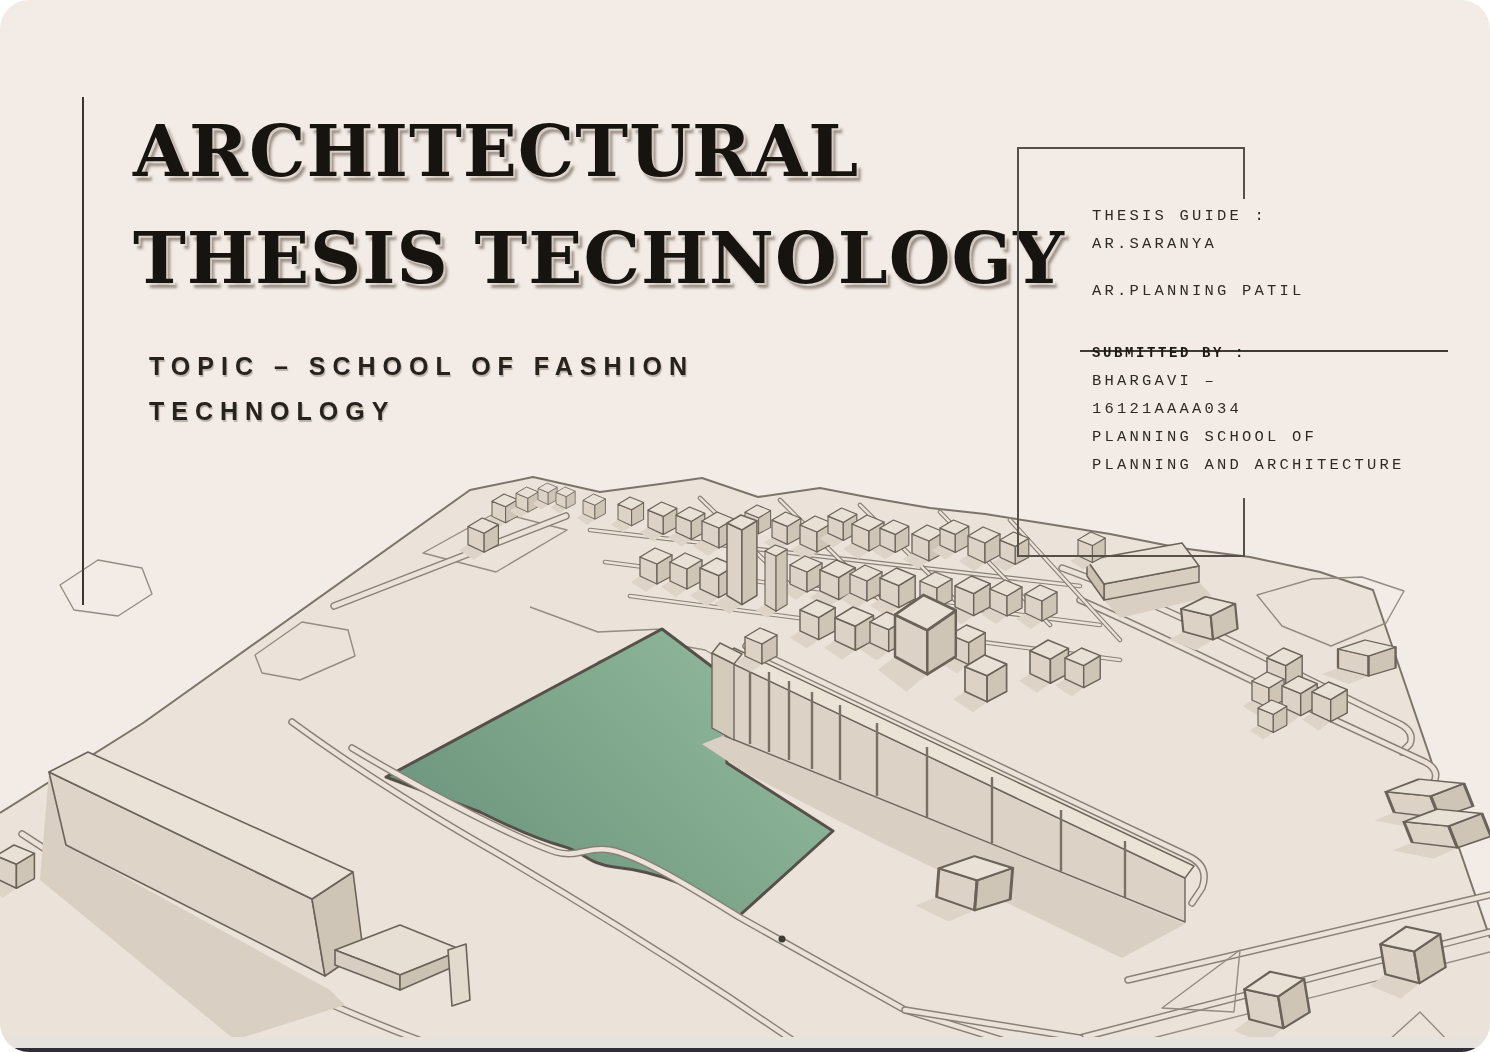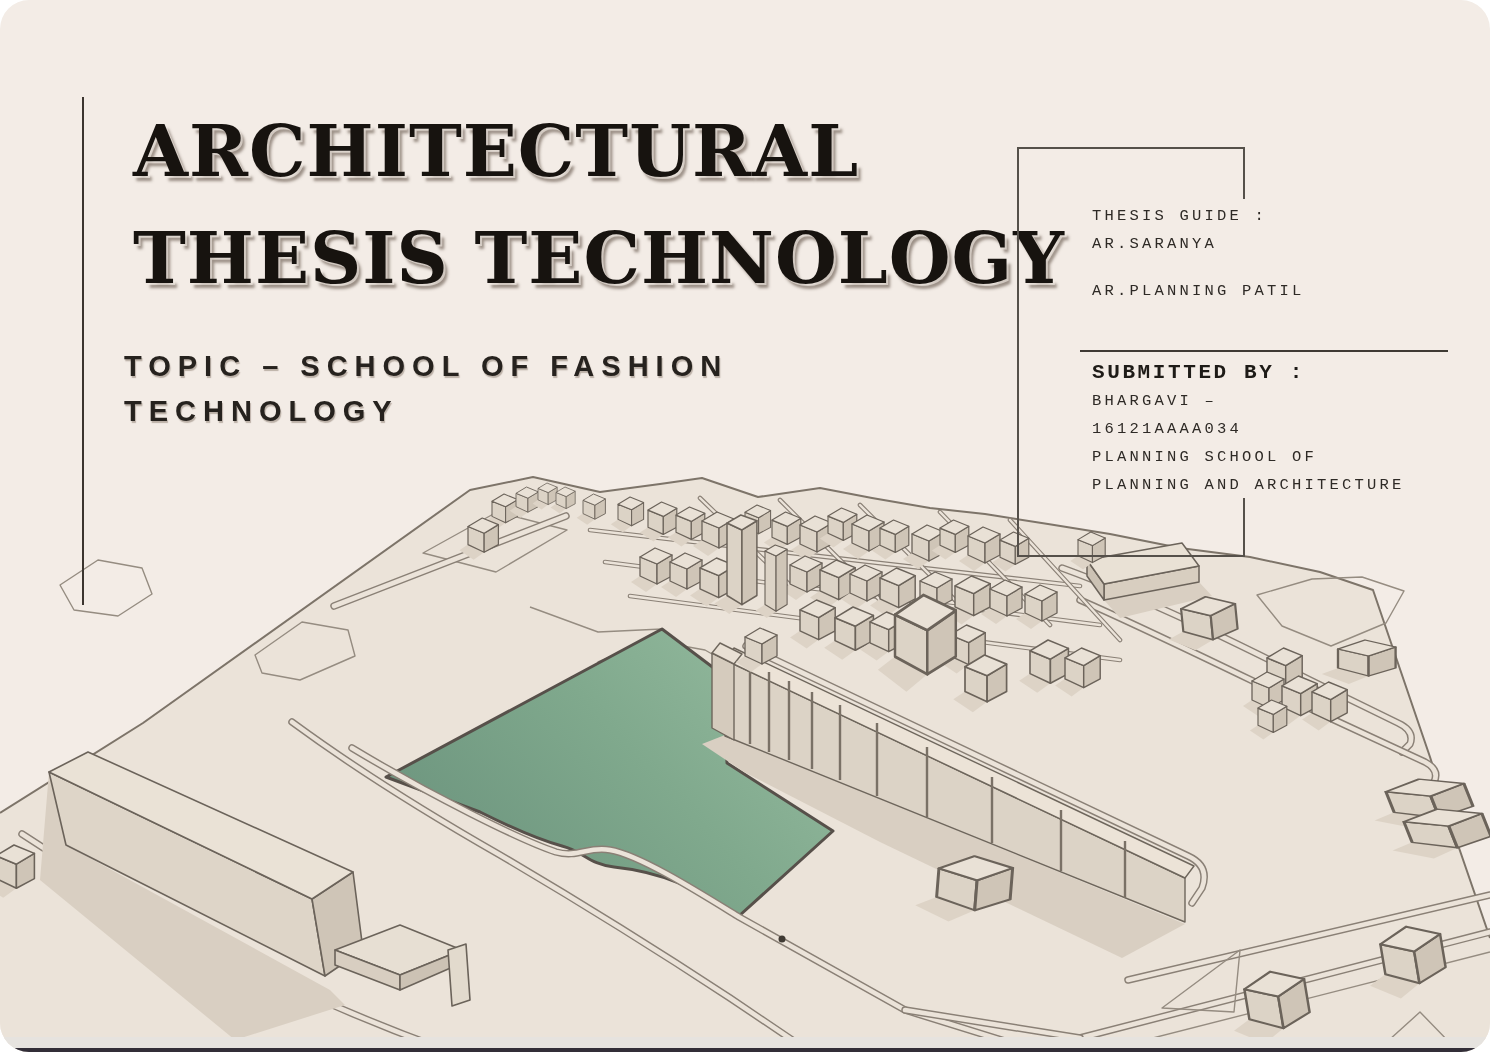--- a/index.html
+++ b/index.html
@@ -6,34 +6,34 @@
   .page{position:relative;width:1490px;height:1052px;background:#f3ece6;overflow:hidden;
         font-family:"Liberation Sans",sans-serif;border-radius:29px;}
   .model-svg{position:absolute;left:0;top:0;z-index:1;}
   .strip-light{position:absolute;left:0;top:1037px;width:1490px;height:11px;background:#e6e3df;z-index:2;}
   .strip-dark{position:absolute;left:0;top:1048px;width:1490px;height:4px;background:#322e38;z-index:2;}
   .title-rule{position:absolute;left:82px;top:97px;width:2px;height:508px;background:#3b352f;z-index:3;}
   .title{position:absolute;left:133px;top:98px;z-index:3;
          font-family:"DejaVu Serif",serif;font-weight:bold;font-size:71px;line-height:107px;
          letter-spacing:1px;color:#17130f;
          text-shadow:2px 2px 0 rgba(243,236,230,.6),4px 5px 3px rgba(96,82,70,.6);}
-  .subtitle{position:absolute;left:124px;top:344px;z-index:3;
-            font-weight:bold;font-size:29px;line-height:45px;letter-spacing:7px;color:#26221e;
+  .subtitle{position:absolute;left:149px;top:344px;z-index:3;
+            font-weight:bold;font-size:25px;line-height:45px;letter-spacing:7px;color:#26221e;
             text-shadow:1px 2px 1px rgba(120,105,90,.45);}
   .frame-line{position:absolute;background:#55504a;z-index:3;}
   .f-top{left:1017px;top:147px;width:228px;height:2px;}
   .f-left{left:1017px;top:147px;width:2px;height:410px;}
   .f-right-a{left:1243px;top:147px;width:2px;height:52px;}
   .f-right-b{left:1243px;top:498px;width:2px;height:59px;}
   .f-bottom{left:1017px;top:555px;width:228px;height:2px;}
   .credits{position:absolute;left:1092px;top:202px;width:390px;z-index:3;color:#2e2a26;
            font-size:15.5px;letter-spacing:3.2px;line-height:28px;font-family:Liberation Mono, monospace;}
   .c-gap{height:19px;}
   .c-sep{position:absolute;left:1080px;top:350px;width:368px;height:2px;background:#3f3a34;z-index:3;}
-  .c-bold{font-weight:bold;font-size:21px;letter-spacing:2.6px;color:#1e1b17;margin-top:20px;}
+  .c-bold{font-weight:bold;font-size:14px;letter-spacing:2.6px;color:#1e1b17;}
   .credits .blk{white-space:nowrap;}
   
   .rd{stroke:#8a8076;stroke-width:7.5;fill:none;stroke-linecap:round;stroke-linejoin:round;}
   .rl{stroke:#ebe3d9;stroke-width:4.6;fill:none;stroke-linecap:round;stroke-linejoin:round;}
   .sd{stroke:#8a8076;stroke-width:4.6;fill:none;stroke-linecap:round;}
   .sl{stroke:#ebe3d9;stroke-width:2.4;fill:none;stroke-linecap:round;}
   .ct{stroke:#958c81;stroke-width:1.4;fill:none;stroke-linejoin:round;}
   .fin{stroke:#7a7166;stroke-width:2.4;}
 </style>
 </head>

